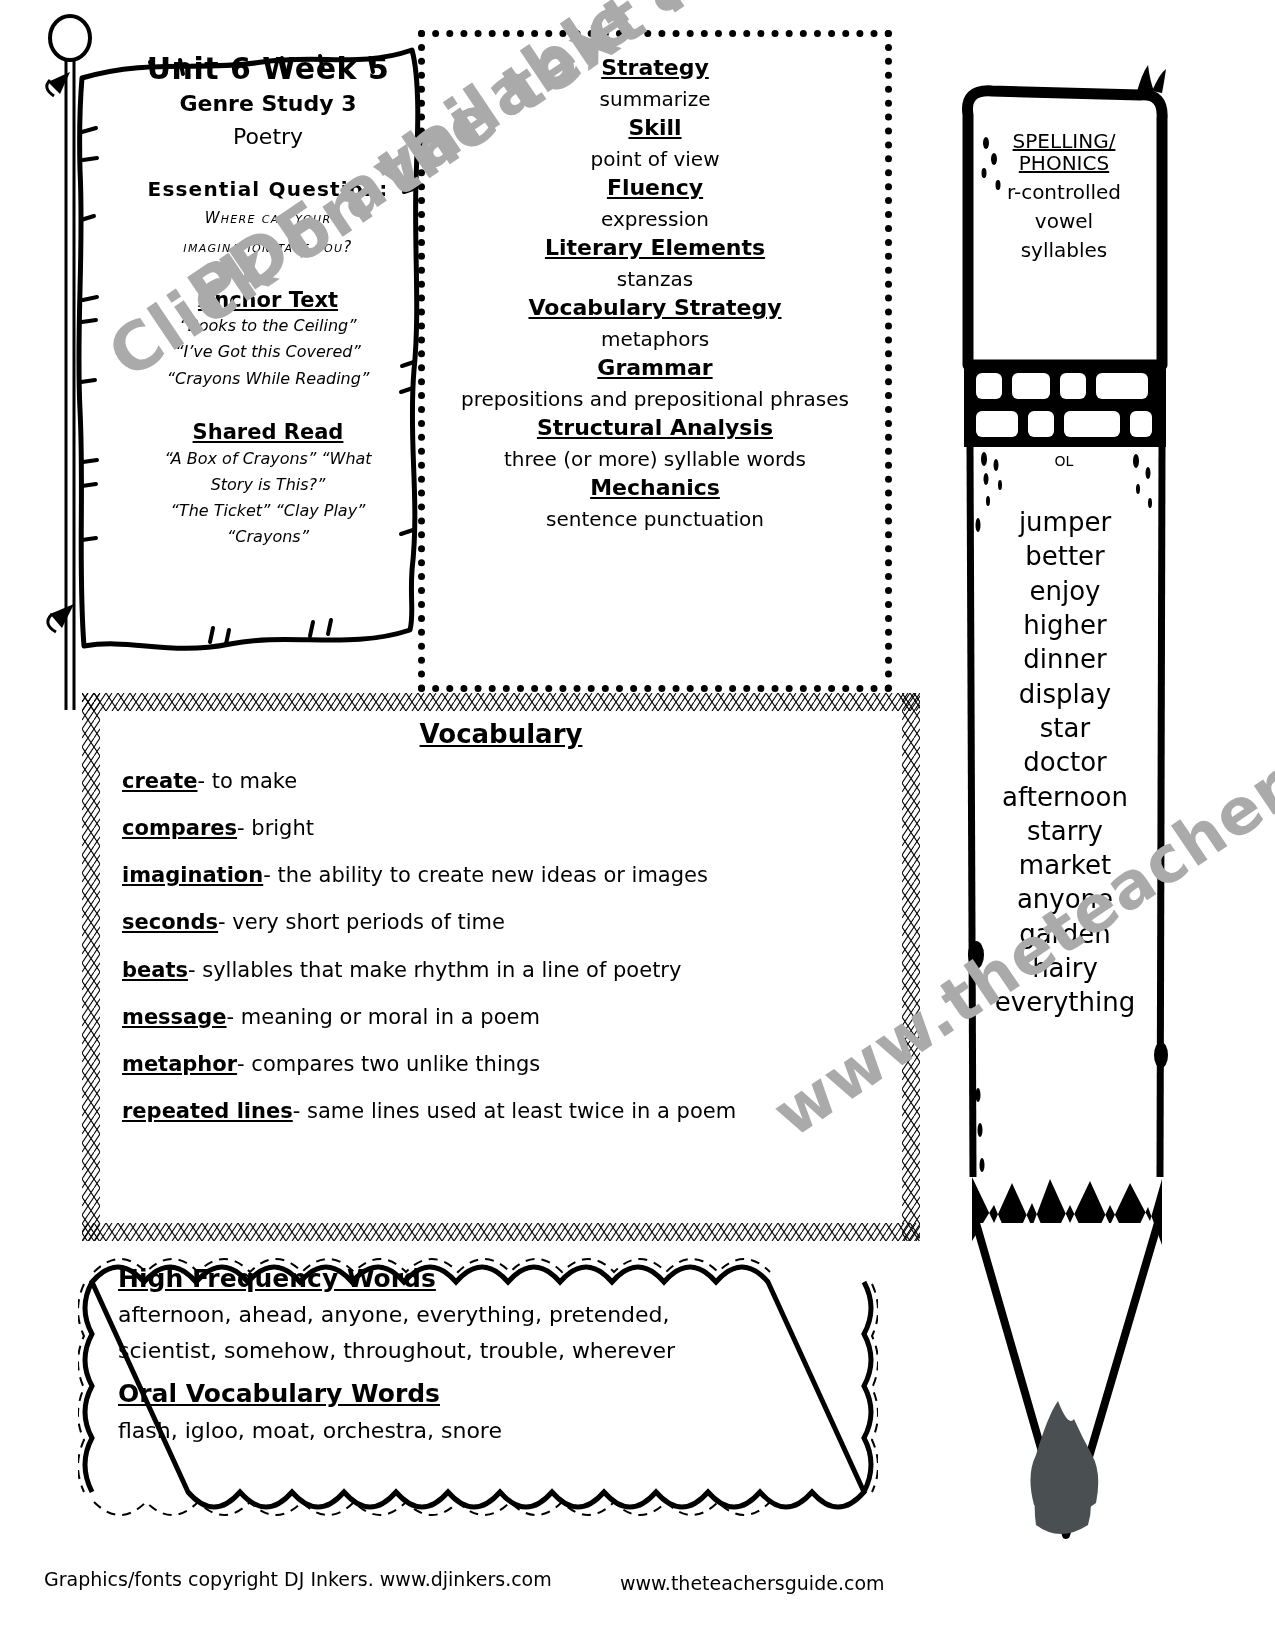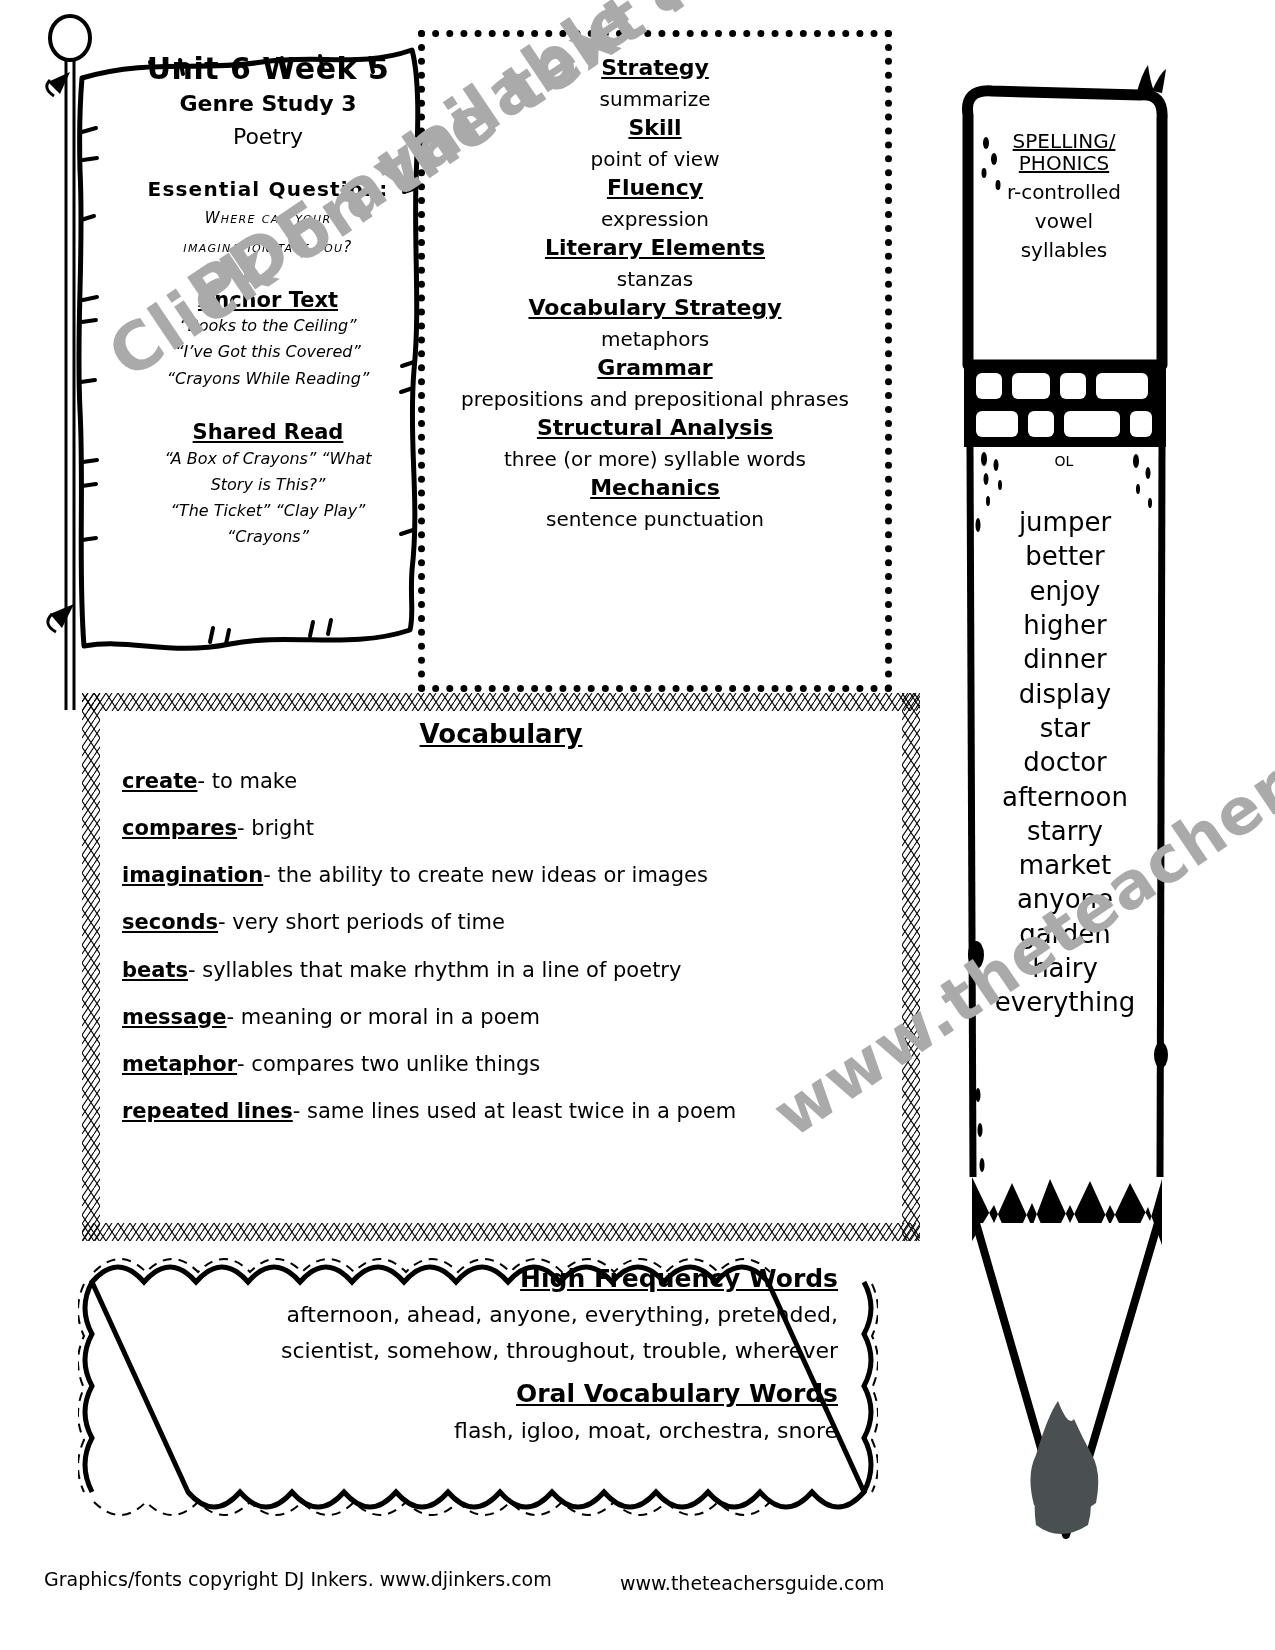--- a/index.html
+++ b/index.html
@@ -153,21 +153,21 @@
   .hfw-box {
     position: absolute;
     left: 78px; top: 1242px;
     width: 800px; height: 290px;
     z-index: 9;
   }
   .hfw-svg { position: absolute; left: 0; top: 0; }
   .hfw-content {
     position: absolute;
     left: 40px; top: 22px; width: 720px;
-    text-align: right;
+    text-align: left;
   }
   .hfw-title {
     font-size: 25px; font-weight: bold;
     text-decoration: underline;
   }
   .hfw-words { font-size: 22px; line-height: 1.28; margin-top: 8px; }
   .ovw-title {
     font-size: 25px; font-weight: bold;
     text-decoration: underline;
     margin-top: 14px;

